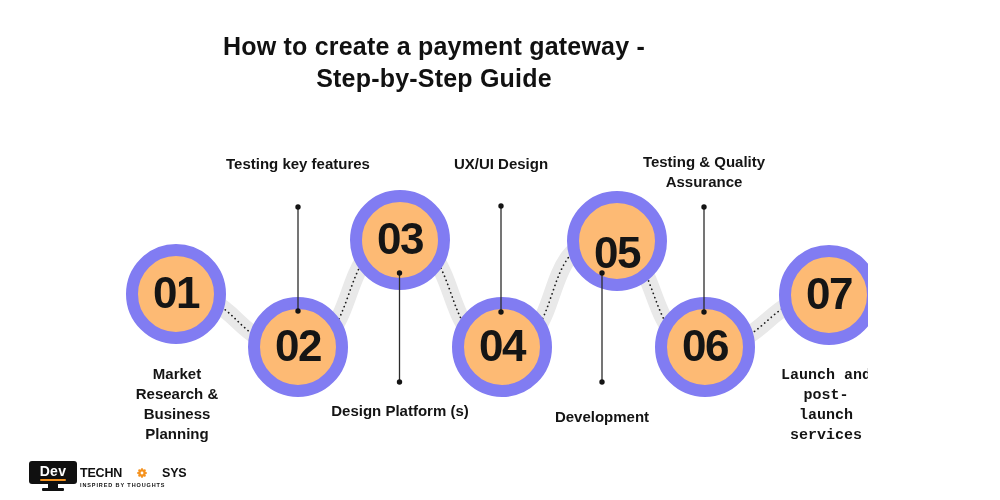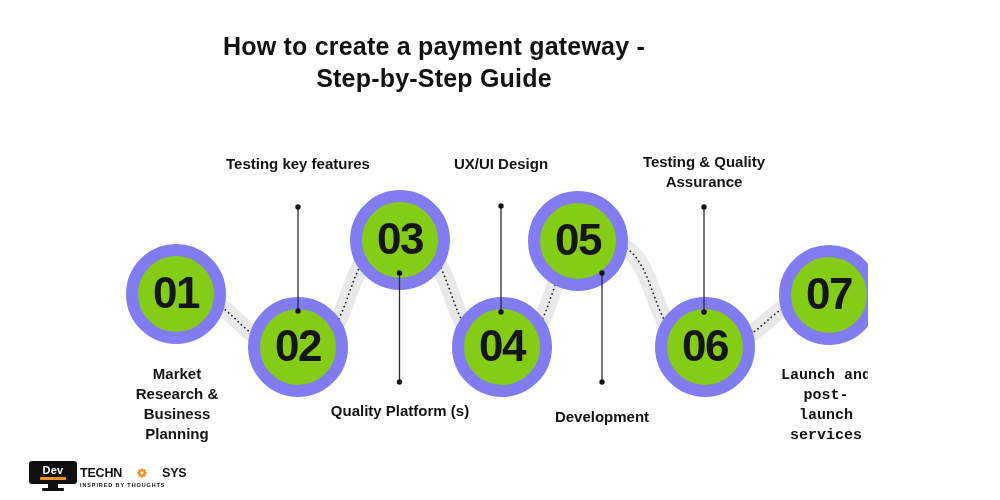--- a/index.html
+++ b/index.html
@@ -19,50 +19,50 @@
   .ribbon { fill:none; stroke:var(--ribbon,#e9e9e9); stroke-width:17; }
   .dots {
     fill:none; stroke:var(--dotted-line,#1c1c1c); stroke-width:1.7;
     stroke-dasharray:.1 4.3; stroke-linecap:round;
   }
   .vline { stroke:#2b2b2b; stroke-width:1.3; }
   .vdot  { fill:#141414; }
   .step-circle {
     position:absolute; box-sizing:border-box; width:100px; height:100px;
     border:12px solid var(--circle-ring,#817cf2); border-radius:50%;
-    background:#84cc16; display:flex; align-items:center; justify-content:center;
+    background:#fdba74; display:flex; align-items:center; justify-content:center;
     z-index:2;
   }
   .step-num {
     font-size:44px; font-weight:700; letter-spacing:-1.5px; color:#151515;
     transform:translateY(-1px);
   }
   .c1{left:126px; top:244px;text-align:right;} .c2{left:248px; top:297px;}
   .c3{left:350px; top:190px;} .c4{left:452px; top:297px;}
-  .c5{left:528px; top:191px;} .c6{left:655px; top:297px;}
+  .c5{left:567px; top:191px;align-items:flex-end;} .c6{left:655px; top:297px;}
   .c7{left:779px; top:245px;}
   .step-label {
     position:absolute; transform:translateX(-50%); text-align:center;
     font-size:15px; font-weight:700; line-height:1.34; color:#141414; z-index:2;
   }
   .l1{left:177px; top:364px; width:100px;}
   .l2{left:298px; top:154px; width:190px;}
   .l3{left:400px; top:401px; width:190px;}
   .l4{left:501px; top:154px; width:160px;}
   .l5{left:602px; top:407px; width:160px;}
   .l6{left:704px; top:152px; width:132px;}
   .l7{left:826px; top:366px; width:94px;font-family:Liberation Mono, monospace;}
   
   .logo { position:absolute; left:29px; top:461px; display:flex; gap:3px; z-index:2; }
   .monitor {
     width:48px; height:23px; background:var(--logo-black,#101010);
     border-radius:3px; display:flex; flex-direction:column;
     align-items:center; justify-content:center; gap:1px;
   }
-  .monitor-text { color:#fff; font-size:11px; font-weight:700; letter-spacing:.3px; line-height:1; }
+  .monitor-text { color:#fff; font-size:14px; font-weight:700; letter-spacing:.3px; line-height:1; }
   .monitor-underline { width:26px; height:2.5px; background:var(--logo-orange,#f5921e); border-radius:1px; }
   .stand { width:10px; height:4px; background:var(--logo-black,#101010); margin:0 auto; }
   .stand-base { width:22px; height:2.5px; background:var(--logo-black,#101010); border-radius:1px; margin:0 auto; }
   .logo-right { display:flex; flex-direction:column; padding-top:6px; }
   .brand-row { display:flex; align-items:center; gap:14px; }
   .brand-text { font-size:12.5px; font-weight:700; letter-spacing:-.2px; color:var(--logo-black,#101010); line-height:1; }
   .gear { width:12px; height:12px; display:block; }
   .tagline {
     font-size:5.5px; font-weight:700; letter-spacing:.9px;
     color:var(--logo-black,#101010); margin-top:2px; white-space:nowrap;
@@ -110,21 +110,21 @@
   </div>
   <div class="step-circle c6">
     <span class="step-num">06</span>
   </div>
   <div class="step-circle c7">
     <span class="step-num">07</span>
   </div>
 
   <div class="step-label l1">Market Research &amp; Business Planning</div>
   <div class="step-label l2">Testing key features</div>
-  <div class="step-label l3">Quality Platform (s)</div>
+  <div class="step-label l3">Design Platform (s)</div>
   <div class="step-label l4">UX/UI Design</div>
   <div class="step-label l5">Development</div>
   <div class="step-label l6">Testing &amp; Quality Assurance</div>
   <div class="step-label l7">Launch and post-launch services</div>
 
   <svg id="connectors" class="layer" width="1000" height="500" viewBox="0 0 1000 500">
     <g>
       <line class="vline" x1="298" y1="207" x2="298" y2="311"></line>
       <circle class="vdot" cx="298" cy="207" r="2.7"></circle>
         <circle class="vdot" cx="298" cy="311" r="2.7"></circle>

